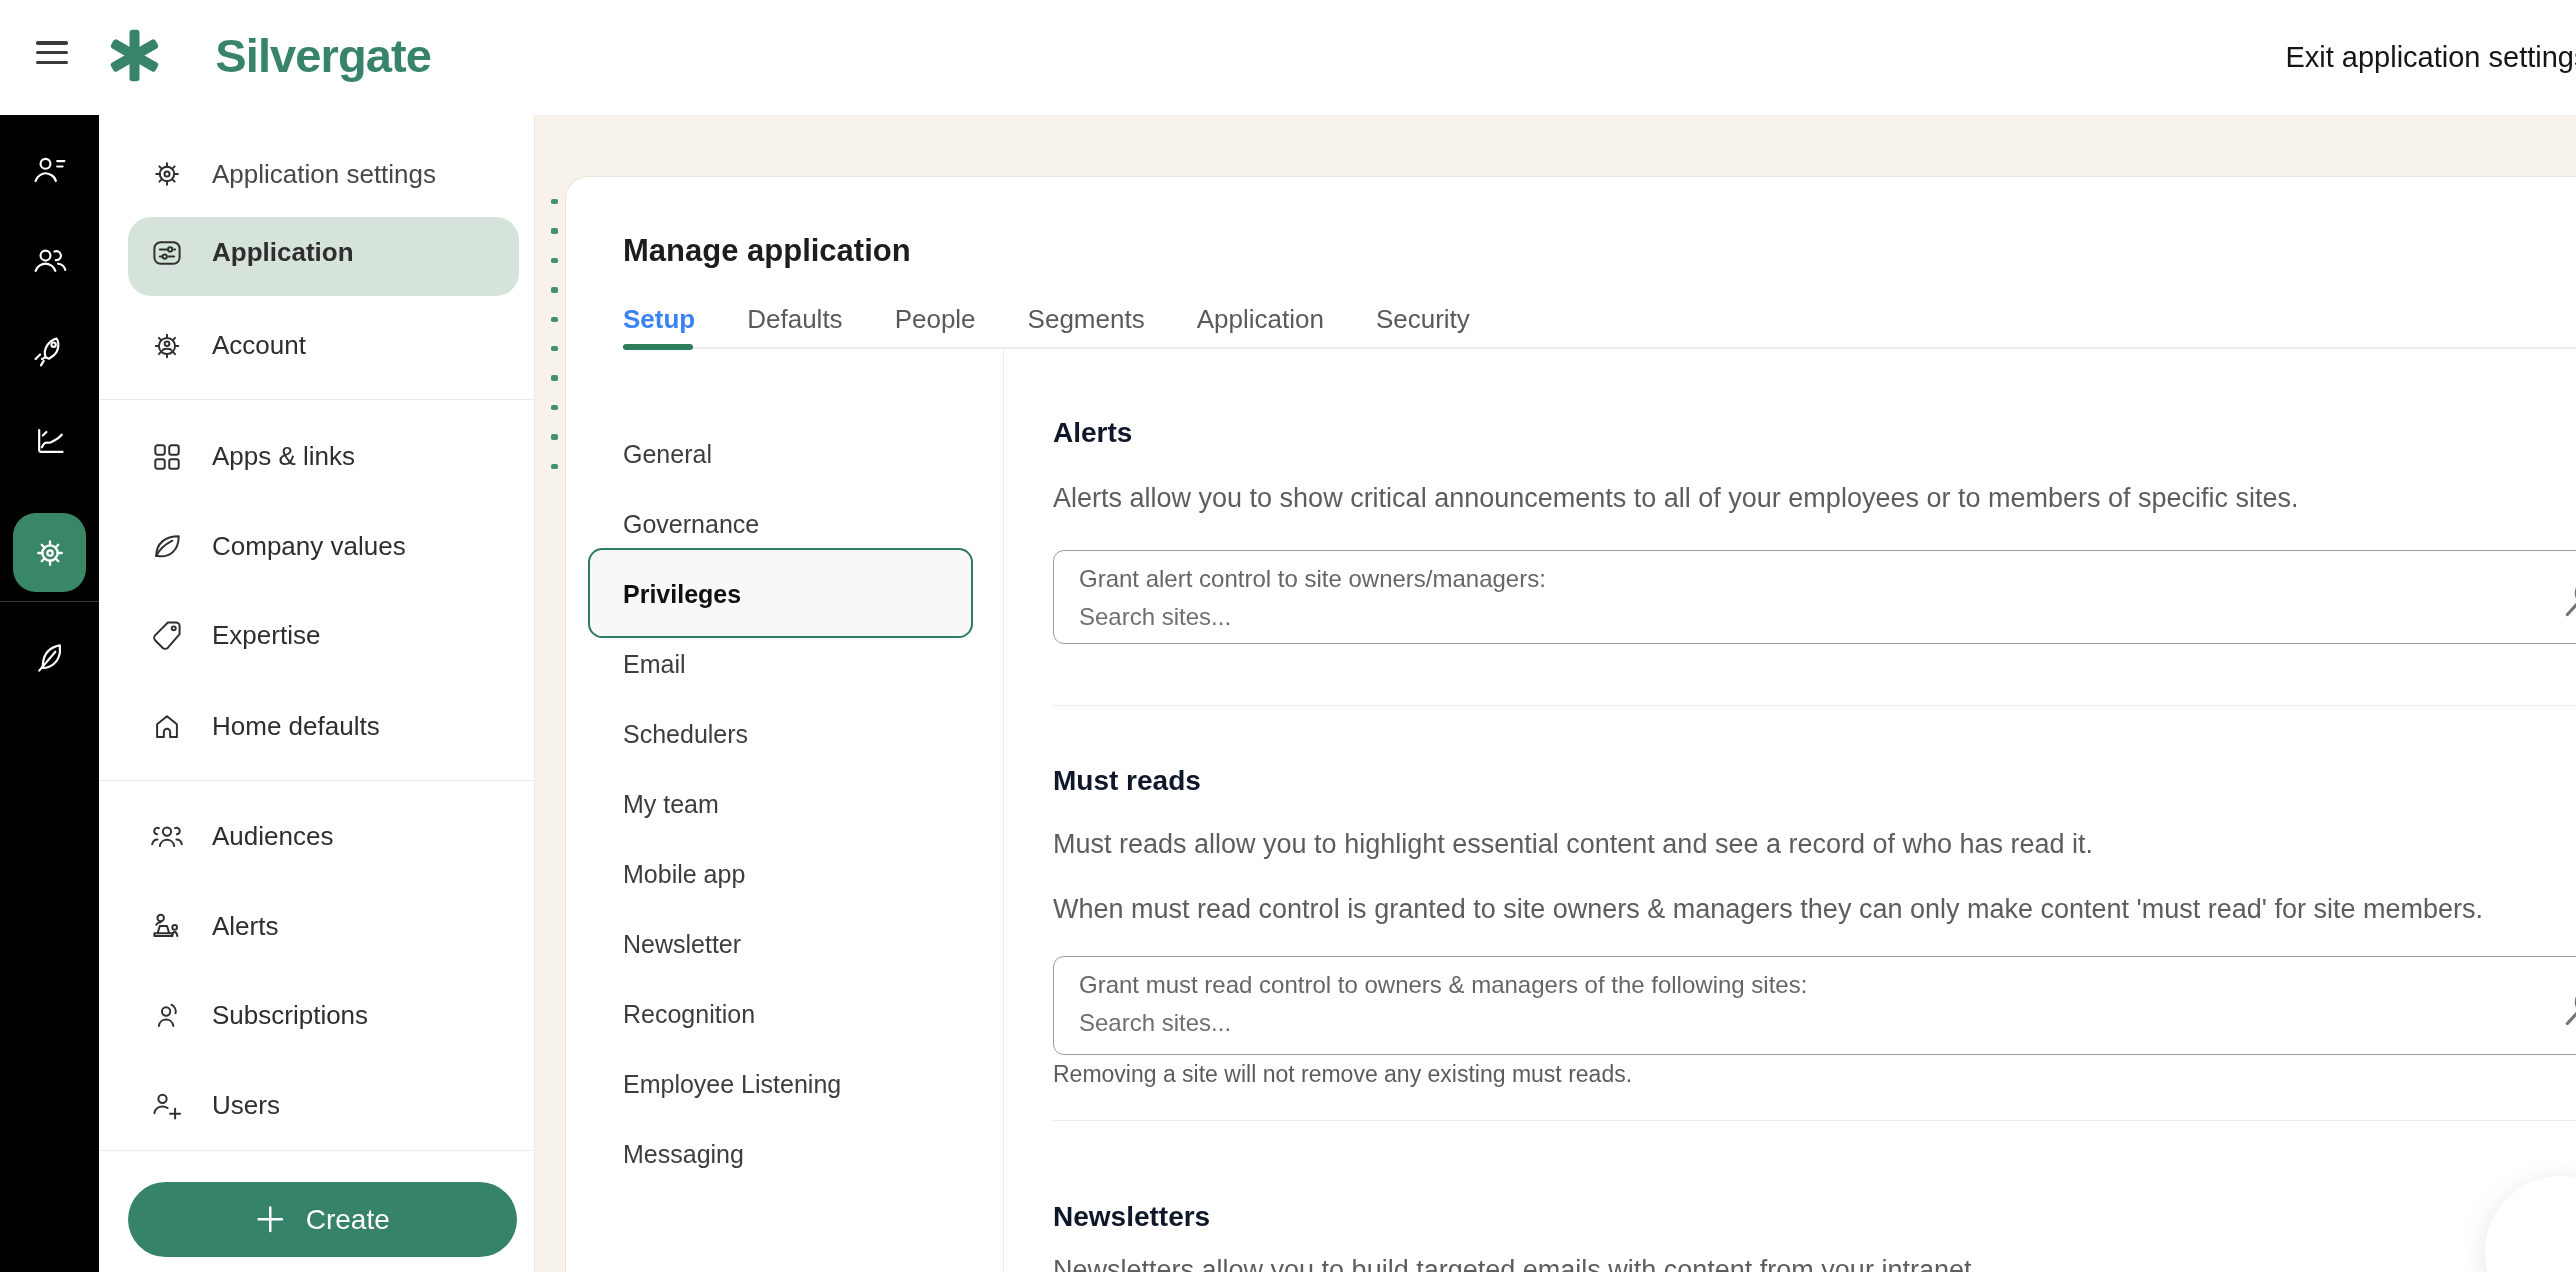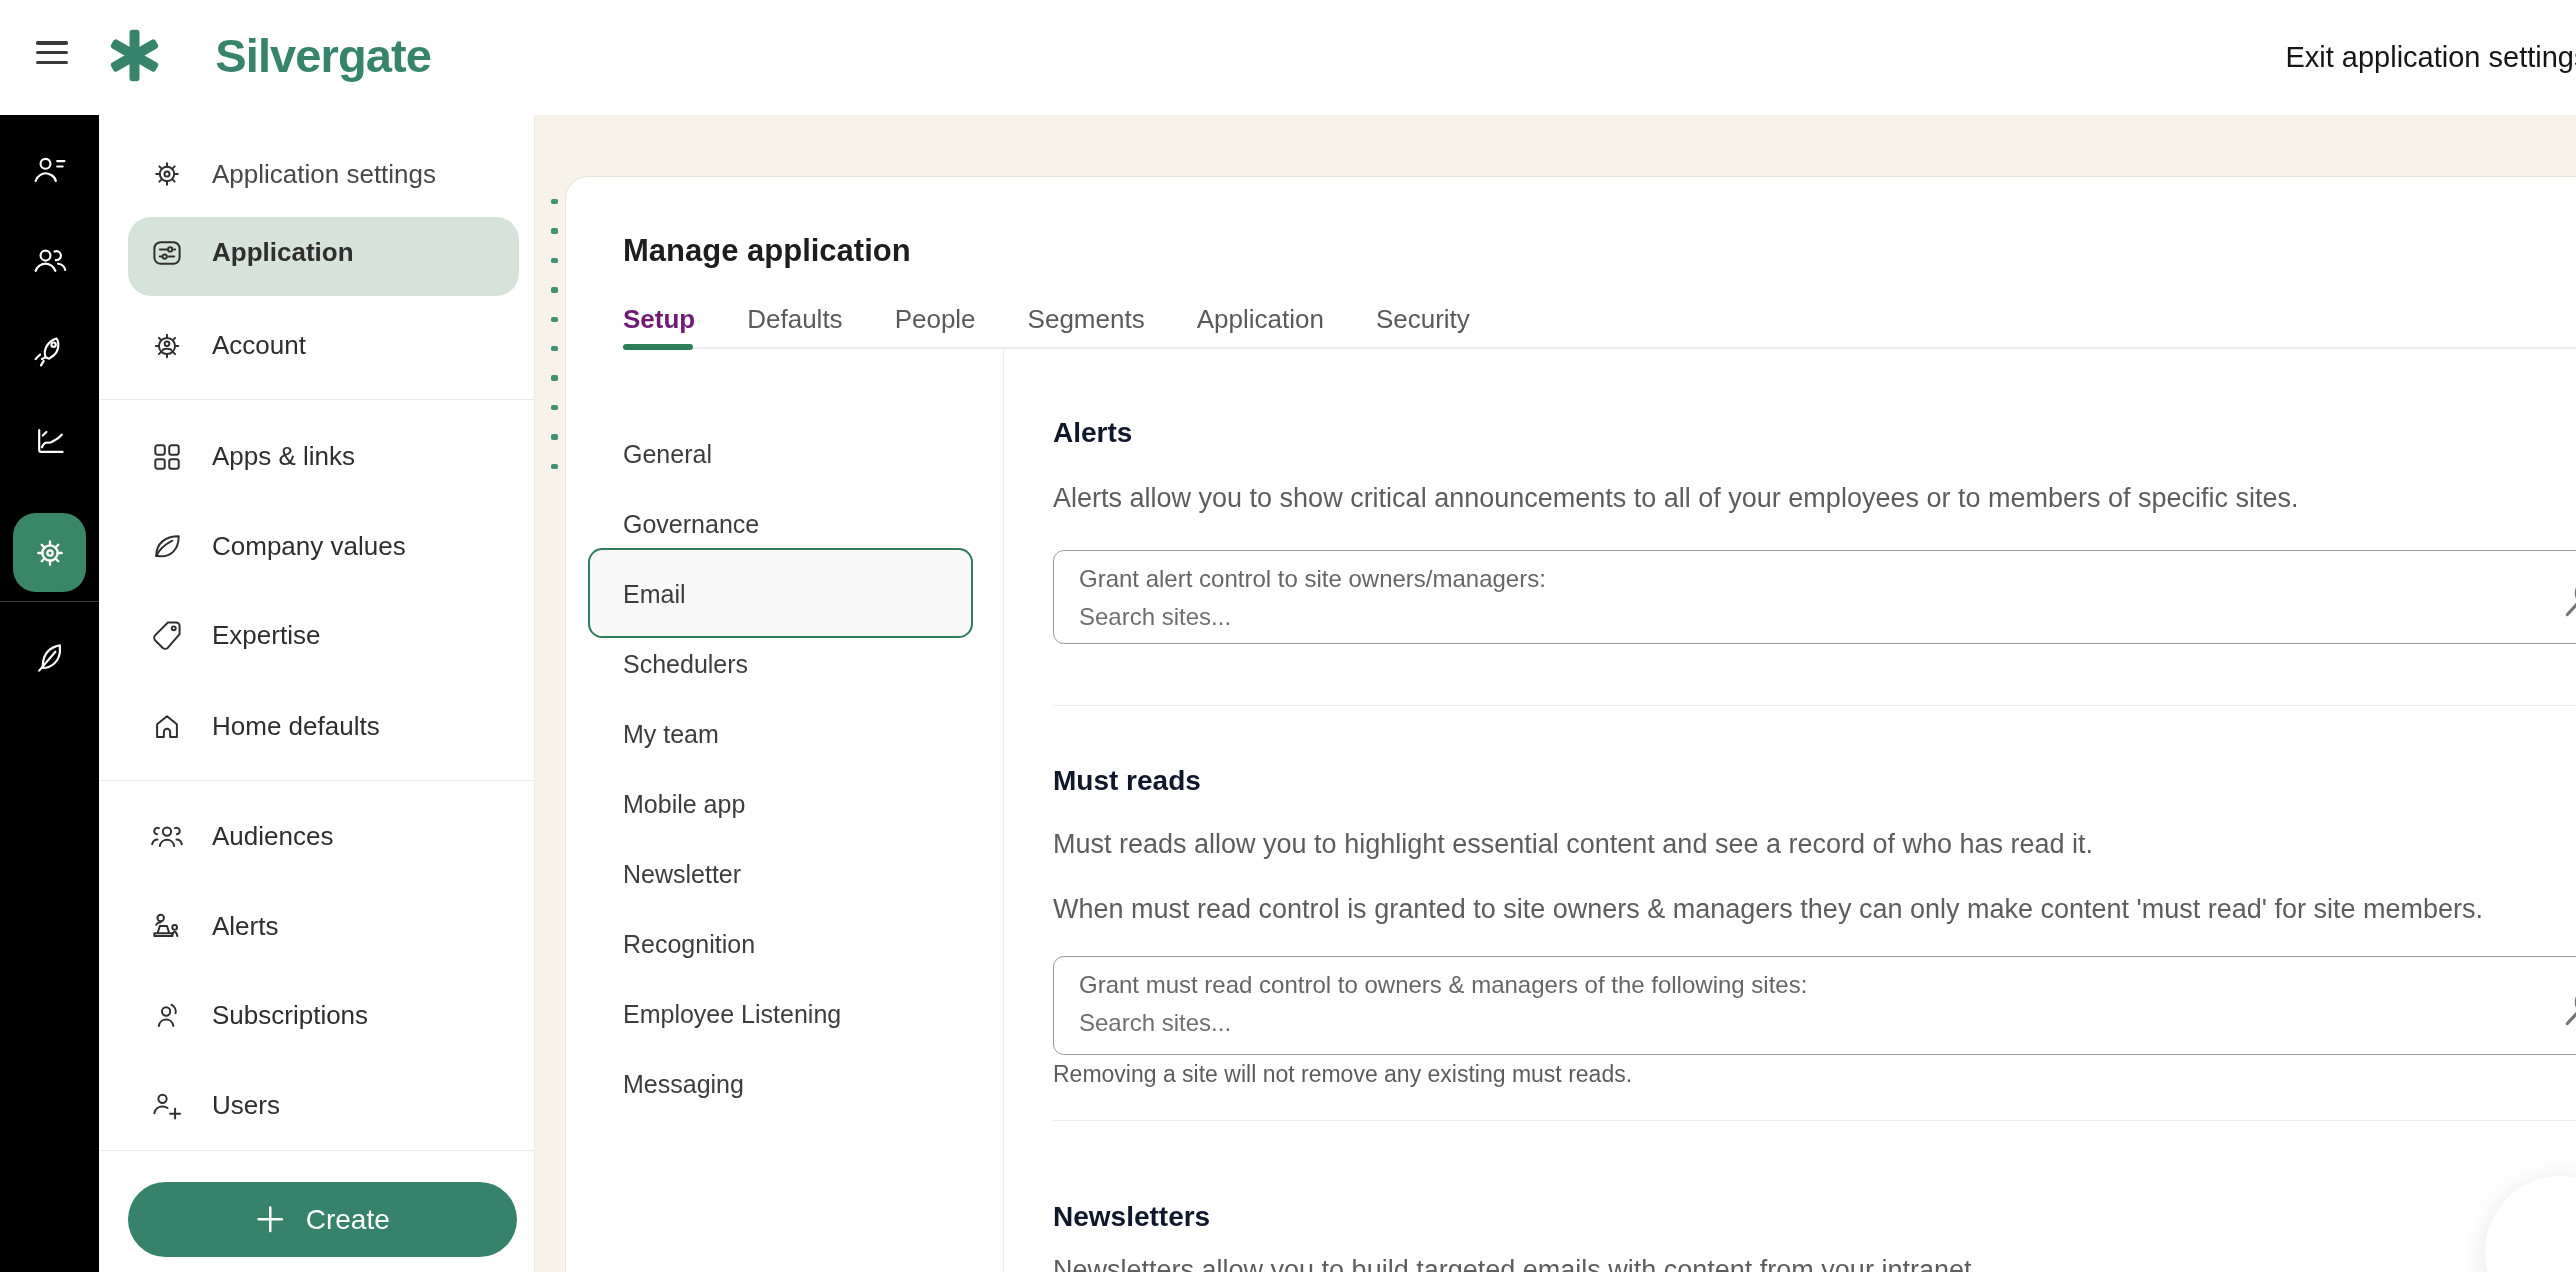--- a/index.html
+++ b/index.html
@@ -47,21 +47,21 @@
   .dots { position:absolute; left:17px; top:84px; display:flex; flex-direction:column; gap:24px; cursor:grab; }
   .dots i { width:7.2px; height:5.4px; border-radius:1.8px; background:#43916F; display:block; }
 
   .card { position:absolute; left:31px; top:61px; width:2026px; height:1129px; background:#fff;
     border-top-left-radius:23px; border-top:0.9px solid #e8e4da; border-left:0.9px solid #e8e4da; }
 
   .page-title { position:absolute; left:57px; top:56px; font-size:31px; font-weight:700; color:#1d1d1d; }
 
   .tabs { position:absolute; left:57px; top:127px; display:flex; gap:52px; }
   .tab { font-size:26px; color:#5a5a5a; white-space:nowrap; cursor:pointer; }
-  .tab.active { color:#701a75; font-weight:600; }
+  .tab.active { color:#3b82f6; font-weight:600; }
   .tab-track { position:absolute; left:57px; top:170px; width:1968px; height:1.8px; background:#ececec; }
   .tab-underline { position:absolute; left:57px; top:167px; width:70px; height:6.3px; border-radius:3.6px; background:#2E7D5B; }
 
   .setup-col { position:absolute; left:0; top:172px; width:438px; height:957px; border-right:0.9px solid #ececec; }
   .priv-box { position:absolute; left:21.5px; top:199px; width:385px; height:90px; background:#f8f8f8;
     border:2.7px solid #2E7D5B; border-radius:14.3px; }
   .setup-list { position:absolute; left:0; top:70px; width:437px; }
   .setup-item { height:70px; display:flex; align-items:center; padding-left:57px; font-size:25px;
     color:#3d3d3d; white-space:nowrap; cursor:pointer; position:relative; z-index:1; }
   .setup-item.active { font-weight:700; color:#101010; }
@@ -323,20 +323,21 @@
       <span class="tab">Security</span>
     </div>
     <div class="tab-track"></div>
     <div class="tab-underline"></div>
 
     <div class="setup-col">
       <div class="priv-box"></div>
       <div class="setup-list">
         <div class="setup-item">General</div>
         <div class="setup-item">Governance</div>
+        <div class="setup-item active">Privileges</div>
         <div class="setup-item">Email</div>
         <div class="setup-item">Schedulers</div>
         <div class="setup-item">My team</div>
         <div class="setup-item">Mobile app</div>
         <div class="setup-item">Newsletter</div>
         <div class="setup-item">Recognition</div>
         <div class="setup-item">Employee Listening</div>
         <div class="setup-item">Messaging</div>
       </div>
     </div>

